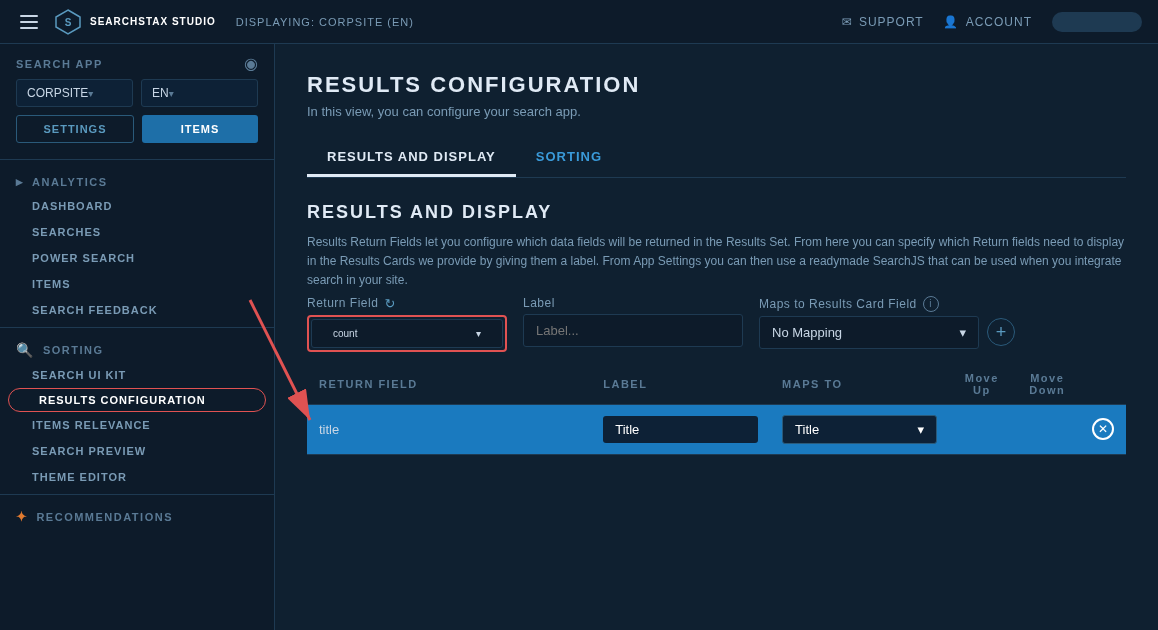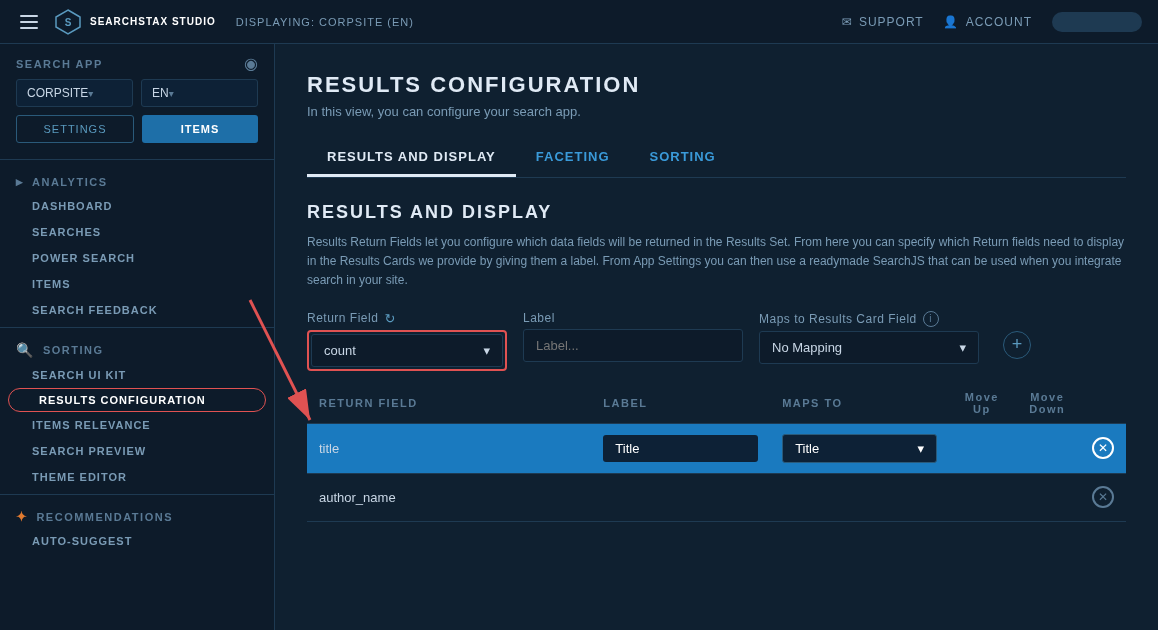--- a/index.html
+++ b/index.html
@@ -59,21 +59,21 @@
       flex: 1;
     }
     .select-box .chevron { color: #5a7a95; font-size: 10px; }
 
     .btn-row { display: flex; gap: 8px; padding: 0 16px 12px 16px; }
     .btn-settings {
       background: transparent;
       border: 1px solid #2a5a7a;
       color: #5a9abf;
       font-size: 11px;
-      font-weight: 400;
+      font-weight: 700;
       letter-spacing: 1px;
       padding: 7px 16px;
       border-radius: 3px;
       cursor: pointer;
       flex: 1;
     }
     .btn-create {
       background: #1e6fa8;
       border: none;
       color: #fff;
@@ -134,60 +134,60 @@
       font-weight: 700;
       letter-spacing: 1px;
       cursor: pointer;
       color: #3a9ad9;
       border-bottom: 3px solid transparent;
     }
     .tab.active { color: #e0eaf5; border-bottom: 3px solid #e0eaf5; }
 
     
     .section-title { font-size: 18px; font-weight: 700; color: #e0eaf5; letter-spacing: 2px; margin-bottom: 10px; }
-    .section-desc { font-size: 12px; color: #7a9bb5; line-height: 1.6; margin-bottom: 20px; }
+    .section-desc { font-size: 12px; color: #7a9bb5; line-height: 1.6; margin-bottom: 5px; }
 
     
     .form-row { display: flex; align-items: flex-start; gap: 16px; margin-bottom: 12px; }
     .form-col { display: flex; flex-direction: column; gap: 4px; }
     .form-label { font-size: 12px; color: #7a9bb5; letter-spacing: 0.5px; display: flex; align-items: center; gap: 6px; }
     .form-label .refresh-icon { cursor: pointer; color: #5a9abf; font-size: 13px; }
     .info-icon { width: 16px; height: 16px; border-radius: 50%; border: 1px solid #5a7a95; color: #5a7a95; font-size: 10px; display: inline-flex; align-items: center; justify-content: center; cursor: pointer; }
 
     .return-field-box {
       border: 2px solid #e05252;
       border-radius: 4px;
       padding: 2px;
       min-width: 200px;
     }
     .input-select {
       background: #0d1b2a;
       border: 1px solid #1e3a52;
       border-radius: 3px;
       color: #c8d6e5;
-      font-size: 13px;
-      padding: 8px 12px;
+      font-size: 10px;
+      padding: 8px 21px;
       width: 100%;
       display: flex;
       align-items: flex-start;
       justify-content: space-between;
       cursor: pointer;
       min-width: 180px;
     }
     .input-field {
       background: #0d1b2a;
       border: 1px solid #1e3a52;
       border-radius: 3px;
       color: #5a7a95;
       font-size: 13px;
       padding: 8px 12px;
       min-width: 220px;
       outline: none;
     }
-    .select-with-add { display: flex; gap: 24px; }
+    .select-with-add { display: flex; align-items: center; gap: 8px; }
     .mapping-select {
       background: #0d1b2a;
       border: 1px solid #1e3a52;
       border-radius: 3px;
       color: #c8d6e5;
       font-size: 13px;
       padding: 8px 12px;
       min-width: 220px;
       display: flex;
       align-items: center;
@@ -339,33 +339,29 @@
     <div class="sidebar-item"><span>ITEMS RELEVANCE</span></div>
     <div class="sidebar-item"><span>SEARCH PREVIEW</span></div>
     <div class="sidebar-item"><span>THEME EDITOR</span></div>
 
     <div class="sidebar-divider"></div>
 
     <div class="sidebar-group-title">
       <span style="color:#e07a30;font-size:13px;">✦</span>
       <span>RECOMMENDATIONS</span>
     </div>
-    <div class="sidebar-item"><span>AUTO-SUGGEST</span></div>
   </div>
 
   <div class="content">
     <div class="page-title">RESULTS CONFIGURATION</div>
     <div class="page-subtitle">In this view, you can configure your search app.</div>
 
     <div class="tabs">
       <div class="tab active">
         <span>RESULTS AND DISPLAY</span>
-      </div>
-      <div class="tab">
-        <span>FACETING</span>
       </div>
       <div class="tab">
         <span>SORTING</span>
       </div>
     </div>
 
     <div class="section-title">RESULTS AND DISPLAY</div>
     <div class="section-desc">Results Return Fields let you configure which data fields will be returned in the Results Set. From here you can specify which Return fields need to display in the Results Cards we provide by giving them a label. From App Settings you can then use a readymade SearchJS that can be used when you integrate search in your site.</div>
 
     <div class="form-row">
@@ -431,34 +427,20 @@
               <span>▾</span>
             </div>
           </td>
           <td style="text-align:center;"></td>
           <td style="text-align:center;"></td>
           <td>
             <div class="close-circle white">✕</div>
           </td>
         </tr>
 
-        <tr>
-          <td>
-            <span>author_name</span>
-          </td>
-          <td>
-            <input class="td-label-input" placeholder="" style="background: transparent; border: none;">
-          </td>
-          <td></td>
-          <td style="text-align:center;"></td>
-          <td style="text-align:center;"></td>
-          <td>
-            <div class="close-circle">✕</div>
-          </td>
-        </tr>
       </tbody>
     </table>
 
     <svg style="position:absolute;top:280px;left:190px;pointer-events:none;" width="180" height="180">
       <defs>
         <marker id="arrowhead" markerWidth="10" markerHeight="7" refX="10" refY="3.5" orient="auto">
           <polygon points="0 0, 10 3.5, 0 7" fill="#e05252"></polygon>
         </marker>
       </defs>
       <line x1="60" y1="20" x2="120" y2="140" stroke="#e05252" stroke-width="3" marker-end="url(#arrowhead)"></line>

